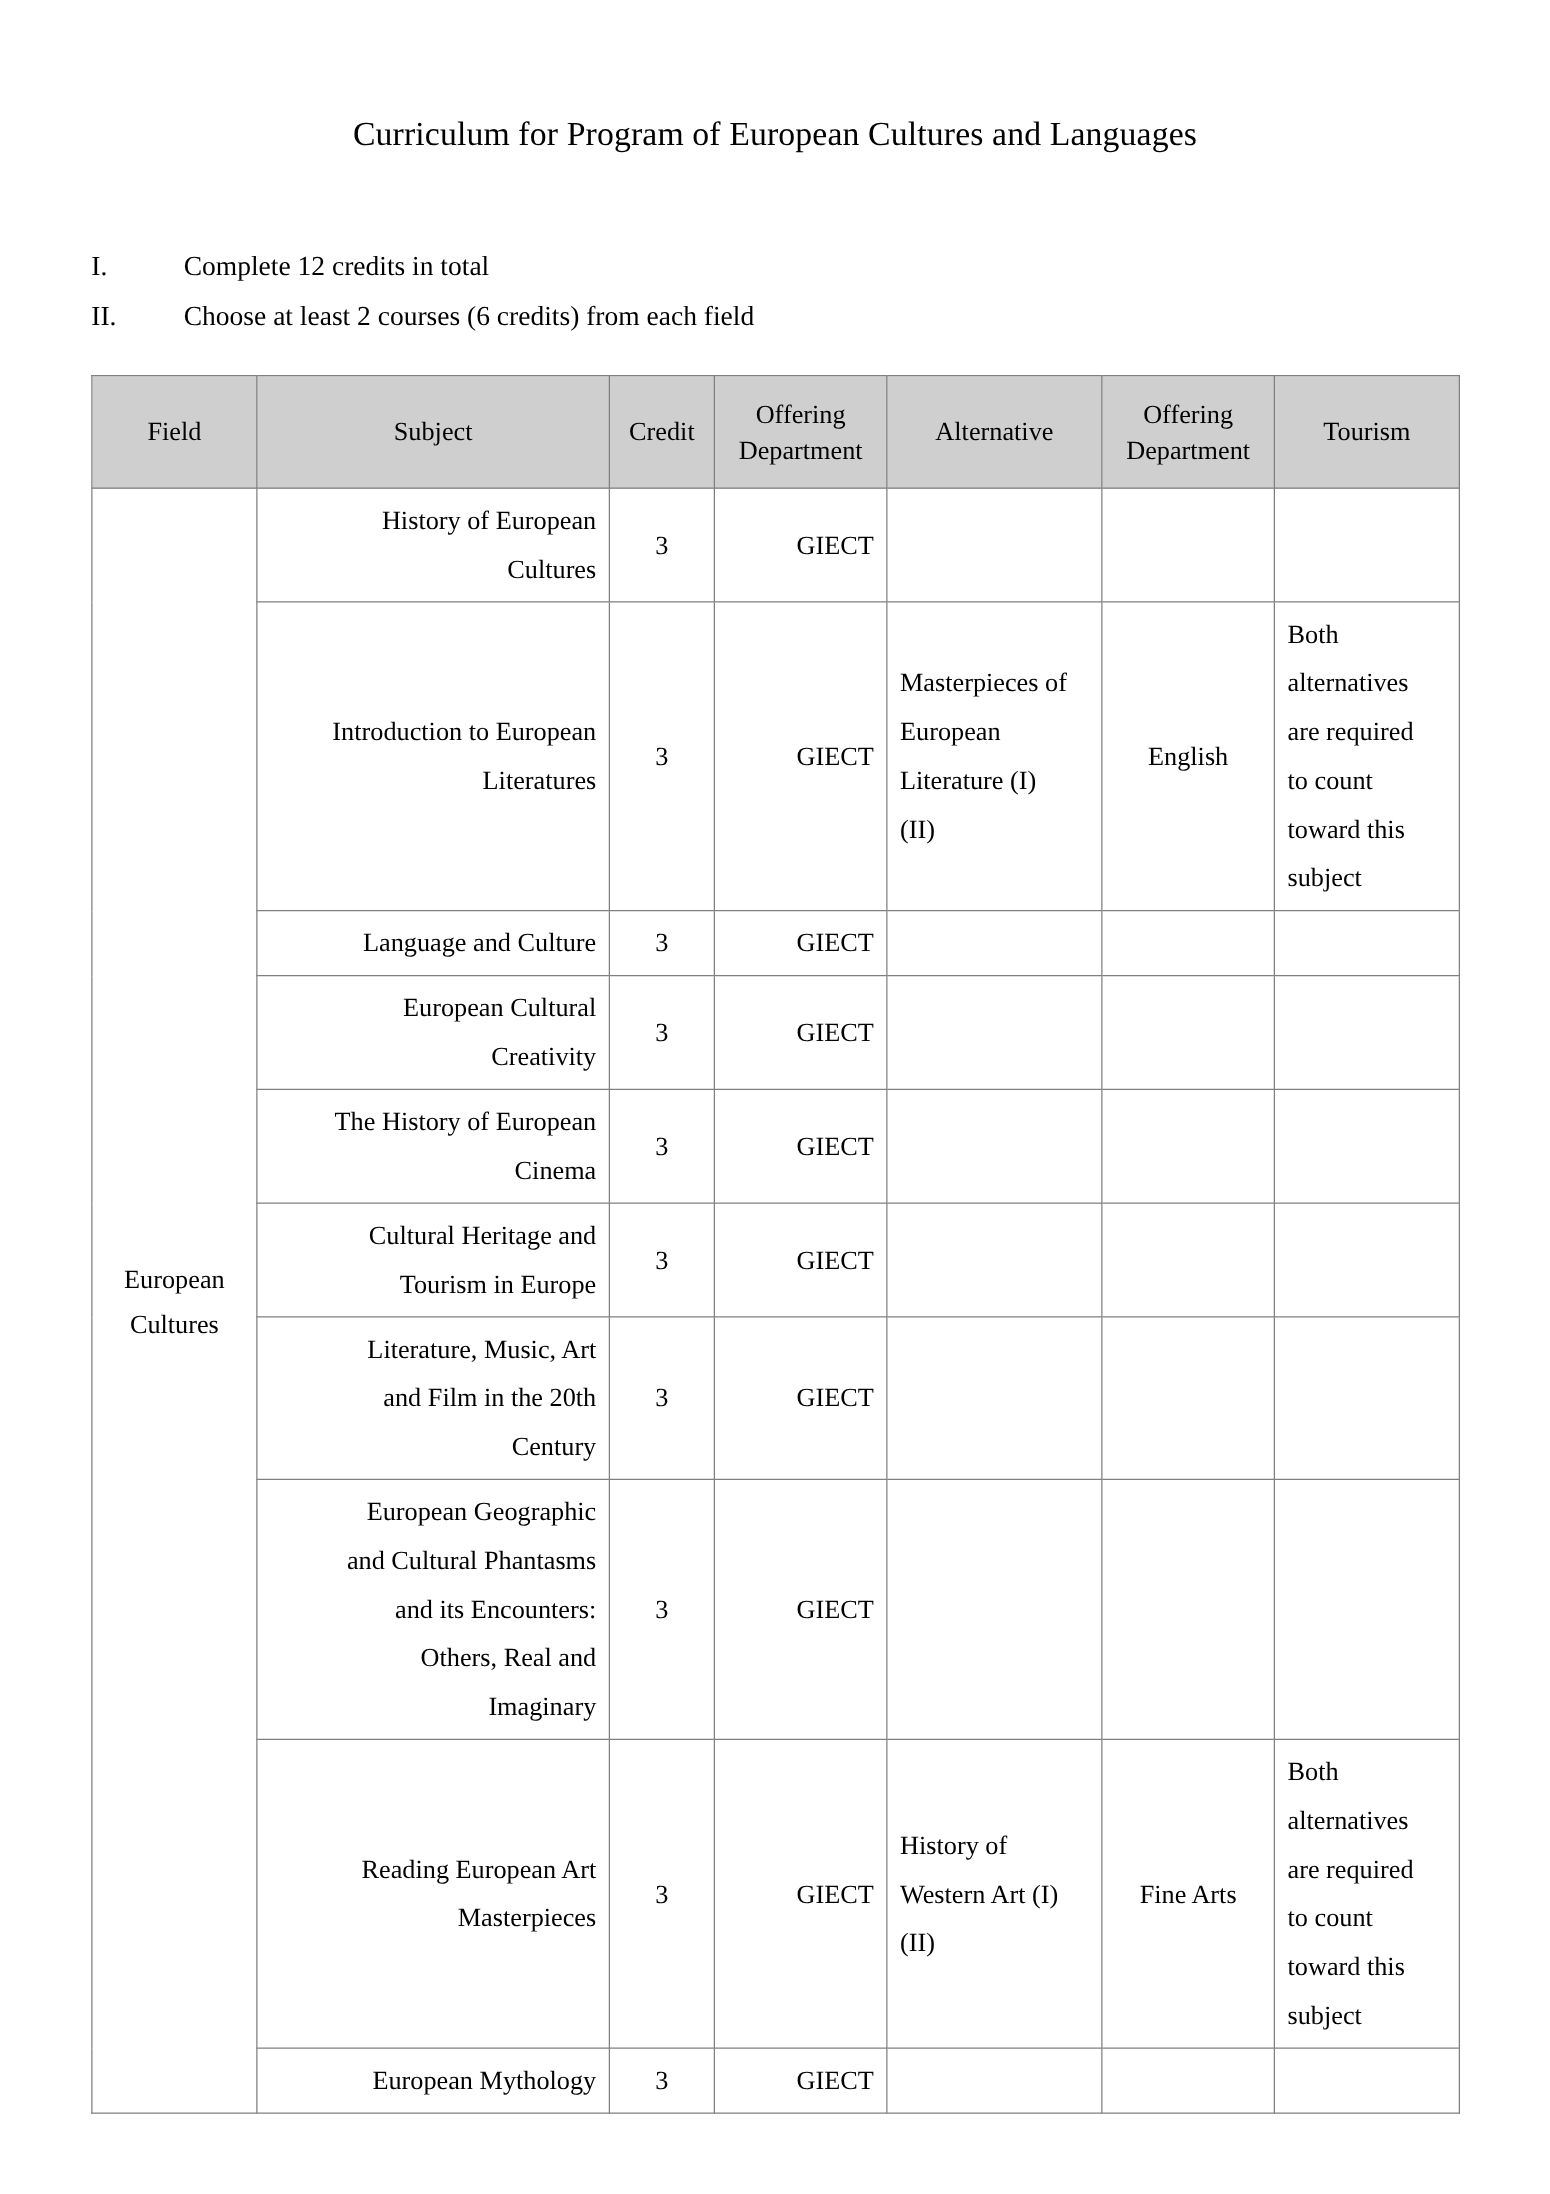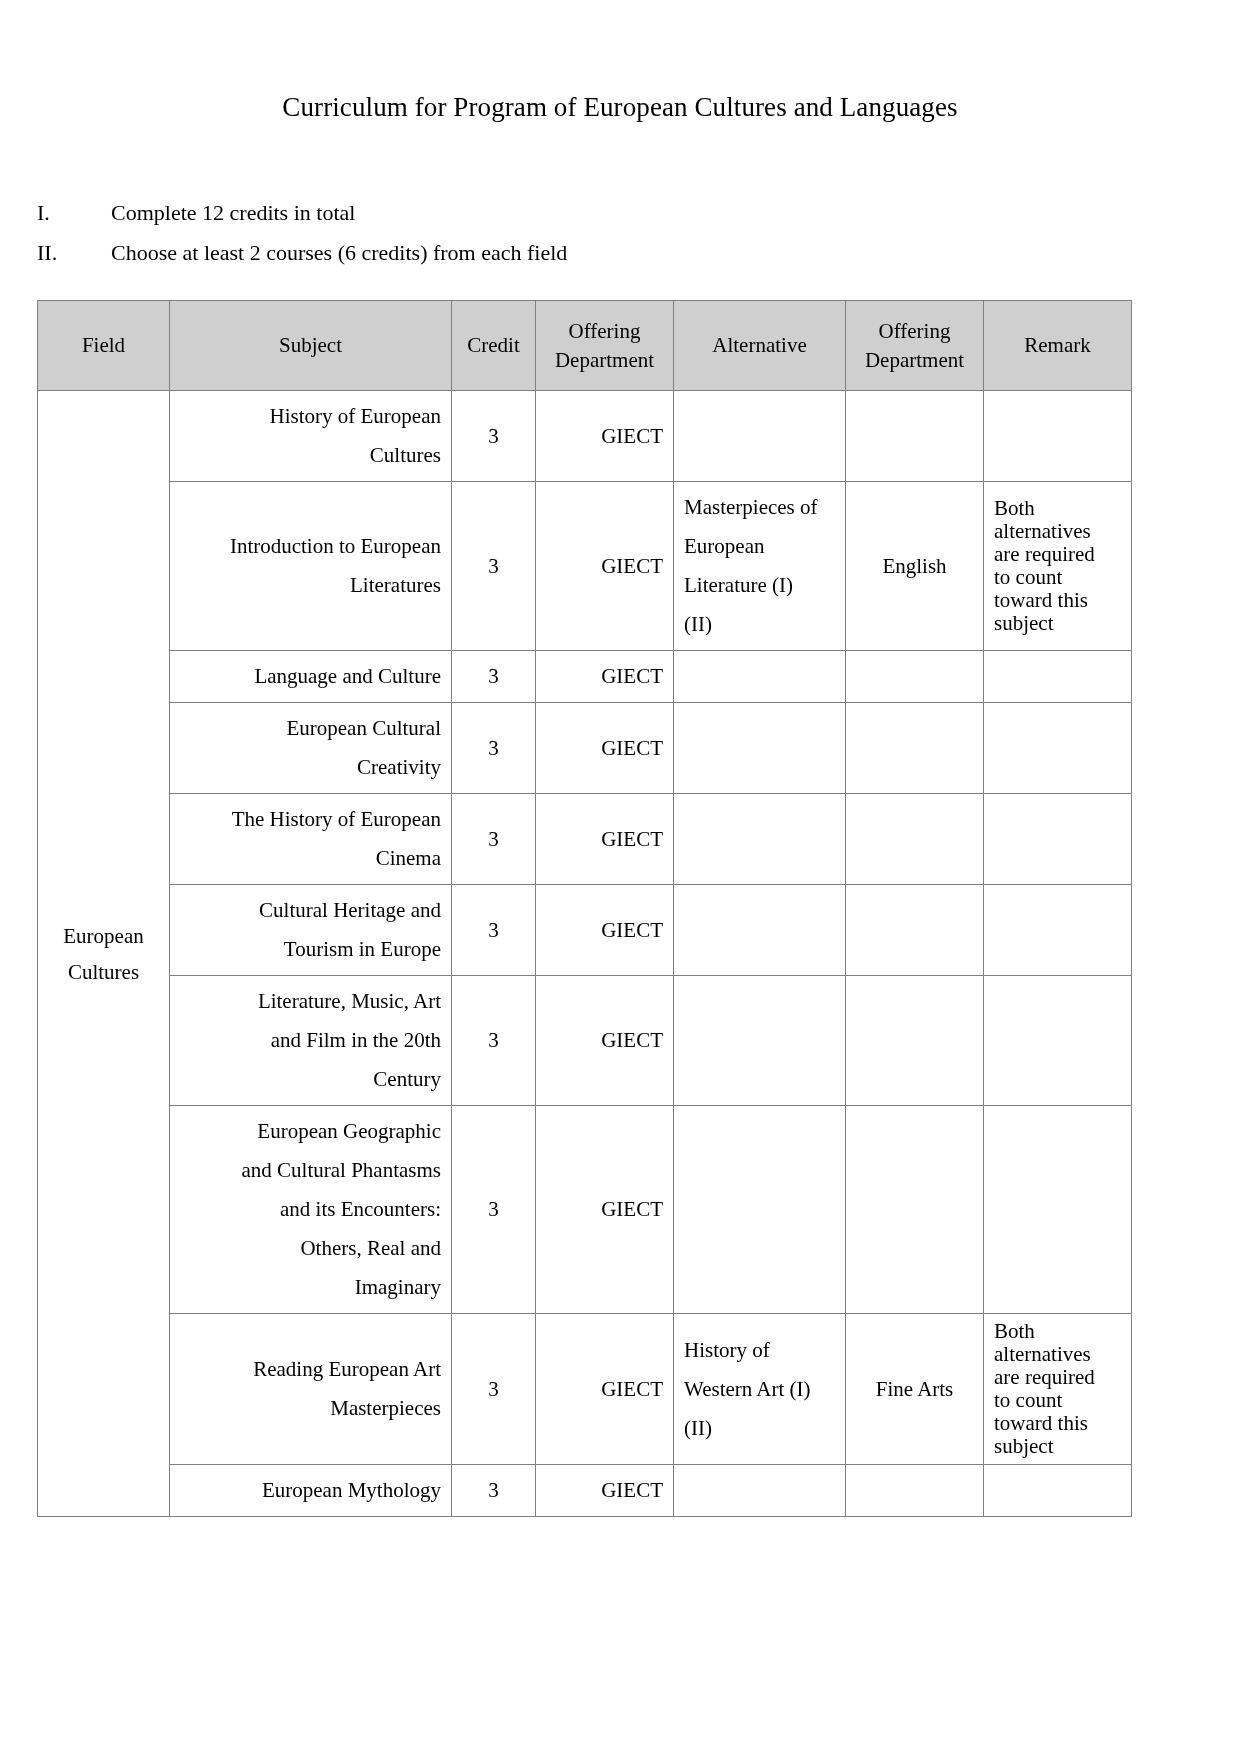--- a/index.html
+++ b/index.html
@@ -12,21 +12,21 @@
     width: 1240px;
     height: 1755px;
     font-family: "Liberation Serif", "DejaVu Serif", serif;
     color: #000000;
     overflow: hidden;
   }
   .page {
     position: relative;
     width: 1240px;
     height: 1755px;
-    padding: 0 37px;
+    padding: 0 73px;
   }
   .doc-title {
     text-align: center;
     font-size: 27px;
     font-weight: normal;
     margin: 0;
     padding-top: 92px;
     letter-spacing: 0.1px;
   }
   .rules {
@@ -96,21 +96,21 @@
     line-height: 39px;
     padding-left: 12px;
     padding-right: 6px;
   }
   td.offdept2-cell {
     text-align: center;
     padding-left: 16px;
   }
   td.remark-cell {
     text-align: left;
-    line-height: 23px;
+    line-height: 39px;
     padding-left: 5px;
     padding-right: 2px;
     vertical-align: top;
     padding-top: 12px;
   }
   td.empty-cell { }
   .nowrapline { white-space: pre-line; }
 </style>
 </head>
 <body>
@@ -143,21 +143,21 @@
     <thead>
       <tr>
         <th class="nowrapline">Field</th>
         <th class="nowrapline">Subject</th>
         <th class="nowrapline">Credit</th>
         <th class="nowrapline">Offering
 Department</th>
         <th class="nowrapline">Alternative</th>
         <th class="nowrapline">Offering
 Department</th>
-        <th class="nowrapline">Remark</th>
+        <th class="nowrapline">Tourism</th>
       </tr>
     </thead>
     <tbody>
         <tr>
           <td class="field-cell nowrapline" rowspan="10">European
 Cultures</td>
           <td class="subject-cell nowrapline">History of European
 Cultures</td>
           <td class="credit-cell nowrapline">3</td>
           <td class="dept-cell nowrapline">GIECT</td>

